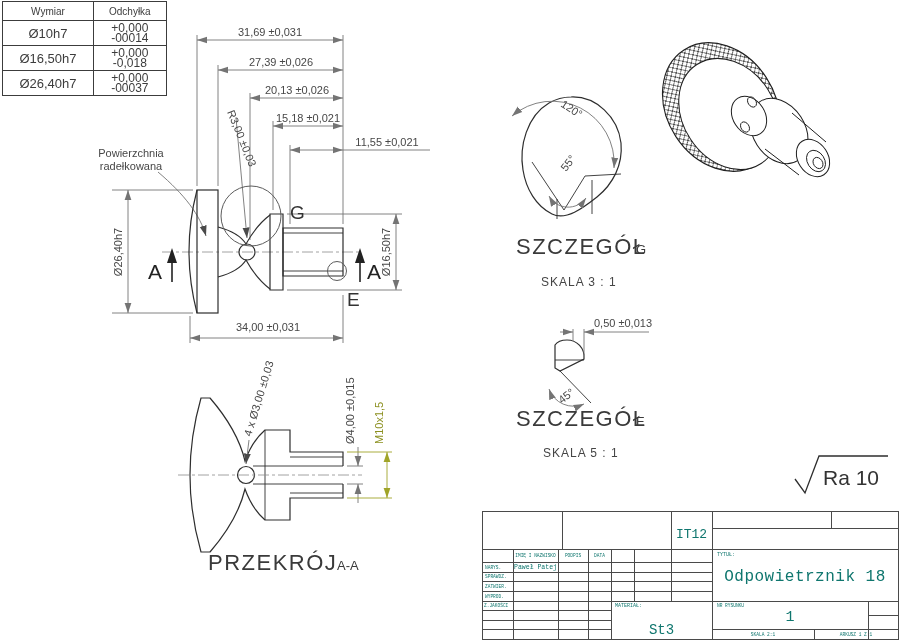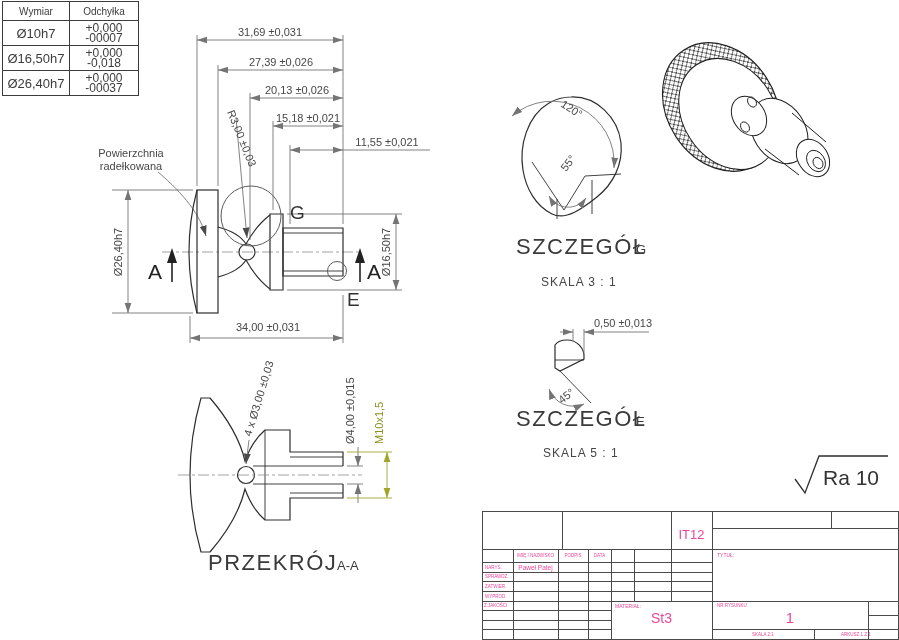--- a/index.html
+++ b/index.html
@@ -1,21 +1,21 @@
 <!DOCTYPE html>
 <html><head>
 <meta charset="utf-8">
 <style>
   html,body{margin:0;padding:0;background:#fff;}
   #sheet{position:relative;width:899px;height:640px;background:#fff;outline:1px solid #8a8a8a;
          font-family:"Liberation Sans",sans-serif;overflow:hidden;}
   
   #tol{position:absolute;left:2px;top:1px;border-collapse:collapse;}
   #tol th,#tol td{border:1px solid #3c3c3c;color:#3c3c3c;font-weight:normal;
-                  text-align:center;padding:0 3px;}
+                  text-align:center;padding:0 15px;}
   #tol th{font-size:10px;height:18px;}
   #tol td.dim{font-size:13px;width:60px;}
   #tol td.tol{font-size:12px;line-height:10px;width:62px;padding:2px 3px;}
   
   #cad{position:absolute;left:0;top:0;}
   .ol{stroke:#2e2e2e;stroke-width:1.2;fill:none;}
   .thin{stroke:#2e2e2e;stroke-width:0.9;fill:none;}
   .dl{stroke:#747474;stroke-width:0.9;fill:none;}
   .cl{stroke:#8a8a8a;stroke-width:0.8;fill:none;stroke-dasharray:11 3 3 3;}
   .det{stroke:#5c5c5c;stroke-width:1;fill:none;}
@@ -25,21 +25,21 @@
   .t-dim-o{font-size:11px;fill:#8c9020;}
   .t-big{font-size:19px;fill:#333;}
   .t-A{font-size:21px;fill:#222;}
   .t-title{font-size:22px;letter-spacing:1.5px;fill:#3a3a3a;}
   .t-sub{font-size:13px;fill:#3a3a3a;}
   .t-scale{font-size:12px;letter-spacing:1px;fill:#454545;}
   .t-ra{font-size:21px;fill:#333;}
   
   #tb{position:absolute;left:482px;top:511px;width:415px;height:127px;border:1px solid #4a4a4a;}
   #tb .ln{position:absolute;background:#4a4a4a;}
-  #tb .txt{position:absolute;color:#ec4899;white-space:nowrap;}
+  #tb .txt{position:absolute;color:#0f766e;white-space:nowrap;font-family:Liberation Mono, monospace;}
   .f5{font-size:5px;}
   .f45{font-size:4.5px;}
   .f65{font-size:6.5px;}
   .f13{font-size:13px;}
   .f14{font-size:14px;}
   .f15{font-size:15px;}
   .f16{font-size:16px;letter-spacing:0.5px;}
   .ctr{display:flex;align-items:center;justify-content:center;}
 </style>
 </head>
@@ -48,21 +48,21 @@
 <div id="sheet">
 
   <table id="tol">
     <tbody>
         <tr>
       <th>Wymiar</th>
       <th>Odchyłka</th>
     </tr>
     <tr>
       <td class="dim">Ø10h7</td>
-      <td class="tol"><span>+0,000</span><br><span>-00007</span></td>
+      <td class="tol"><span>+0,000</span><br><span>-00014</span></td>
     </tr>
     <tr>
       <td class="dim">Ø16,50h7</td>
       <td class="tol"><span>+0,000</span><br><span>-0,018</span></td>
     </tr>
     <tr>
       <td class="dim">Ø26,40h7</td>
       <td class="tol"><span>+0,000</span><br><span>-00037</span></td>
     </tr>
   </tbody>
@@ -249,21 +249,22 @@
     <div class="txt f45 ctr" style="left:30px;top:37px;width:45px;height:13px;">IMIĘ I NAZWISKO</div>
     <div class="txt f45 ctr" style="left:75px;top:37px;width:30px;height:13px;">PODPIS</div>
     <div class="txt f45 ctr" style="left:105px;top:37px;width:23px;height:13px;">DATA</div>
     <div class="txt f45" style="left:2px;top:53px;">NARYS.</div>
     <div class="txt f45" style="left:2px;top:62px;">SPRAWDZ.</div>
     <div class="txt f45" style="left:2px;top:72px;">ZATWIER.</div>
     <div class="txt f45" style="left:2px;top:82px;">WYPROD.</div>
     <div class="txt f45" style="left:1px;top:91px;">Z.JAKOŚCI</div>
     <div class="txt f65 ctr" style="left:30px;top:50px;width:45px;height:10px;">Paweł Patej</div>
     <div class="txt f5" style="left:234px;top:40px;">TYTUŁ:</div>
+    <div class="txt f16 ctr" style="left:229px;top:45px;width:186px;height:40px;">Odpowietrznik 18</div>
     <div class="txt f5" style="left:132px;top:91px;">MATERIAŁ:</div>
-    <div class="txt f14 ctr" style="left:128px;top:94px;width:101px;height:23px;">St3</div>
+    <div class="txt f14 ctr" style="left:128px;top:106px;width:101px;height:23px;">St3</div>
     <div class="txt f45" style="left:234px;top:91px;">NR RYSUNKU</div>
     <div class="txt f15 ctr" style="left:229px;top:94px;width:156px;height:23px;">1</div>
     <div class="txt f45 ctr" style="left:229px;top:117px;width:102px;height:10px;">SKALA 2:1</div>
     <div class="txt f45 ctr" style="left:331px;top:117px;width:84px;height:10px;">ARKUSZ 1 Z 1</div>
   </div>
 
 </div>
 
 </body></html>

